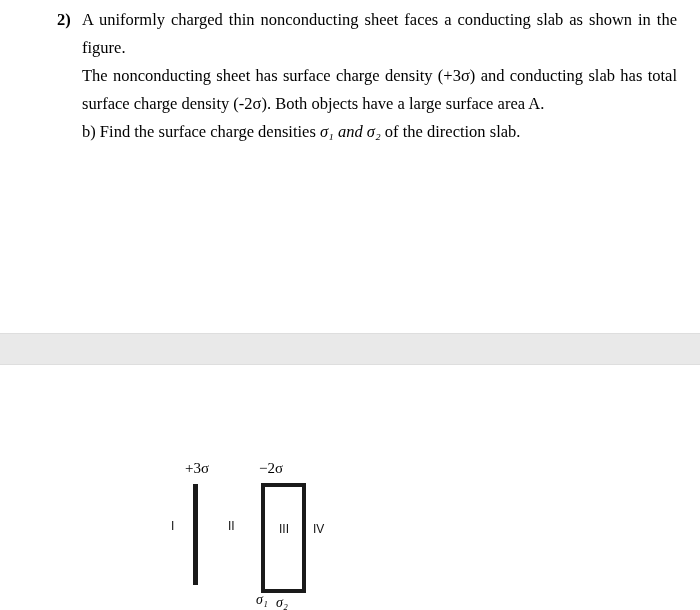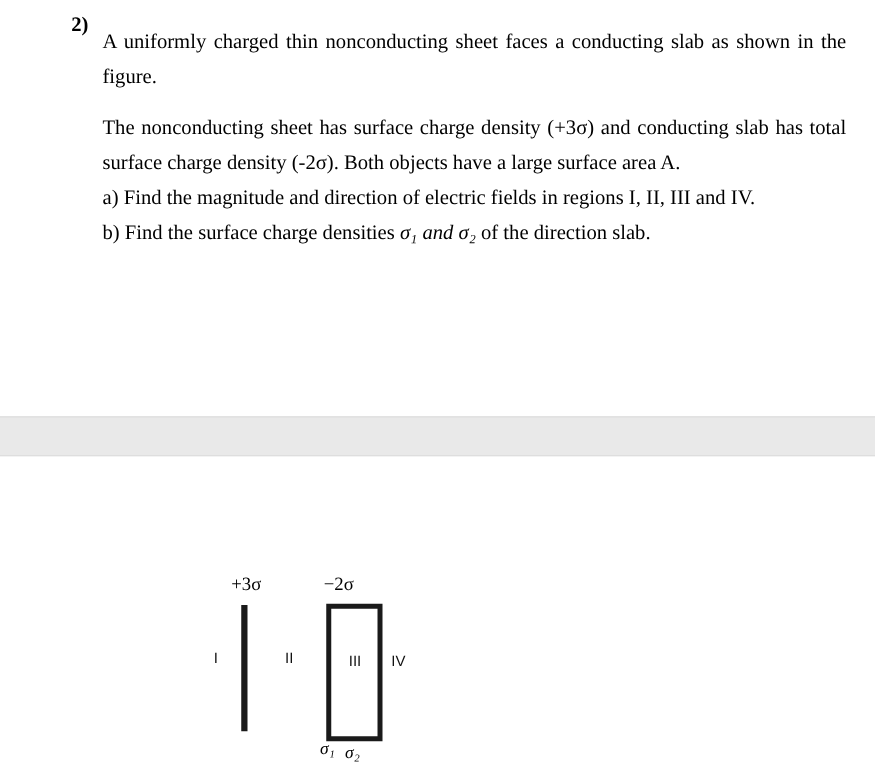--- a/index.html
+++ b/index.html
@@ -26,21 +26,20 @@
     position: absolute;
     left: 0;
     top: 0;
     font-weight: bold;
   }
   .problem-lines { margin-left: 25px; }
   .pline { white-space: normal; }
   .justify-full {
     text-align: justify;
     text-align-last: justify;
-    margin-top: 13px;
   }
   .italic { font-style: italic; margin-top: 40px; }
 
   
   .separator-band {
     position: absolute;
     top: 333px;
     left: 0;
     width: 700px;
     height: 30px;
@@ -101,21 +100,20 @@
 <body>
 
 <div class="page">
 
   <div class="problem">
     <span class="problem-number">2)</span>
     <div class="problem-lines">
       <div class="pline justify-full">A uniformly charged thin nonconducting sheet faces a conducting slab as shown in the figure.</div>
       <div class="pline justify-full">The nonconducting sheet has surface charge density (+3σ) and conducting slab has total</div>
       <div class="pline">surface charge density (-2σ). Both objects have a large surface area A.</div>
-      <div class="pline">a) Find the magnitude and direction of electric fields in regions I, II, III and IV.</div>
       <div class="pline">
         <span>b) Find the surface charge densities </span><span class="italic">σ₁ and σ₂</span><span> of the direction slab.</span>
       </div>
     </div>
   </div>
 
   <div class="separator-band"></div>
 
   <span class="fig-label sheet-charge-label">+3σ</span>
   <span class="fig-label slab-charge-label">−2σ</span>

